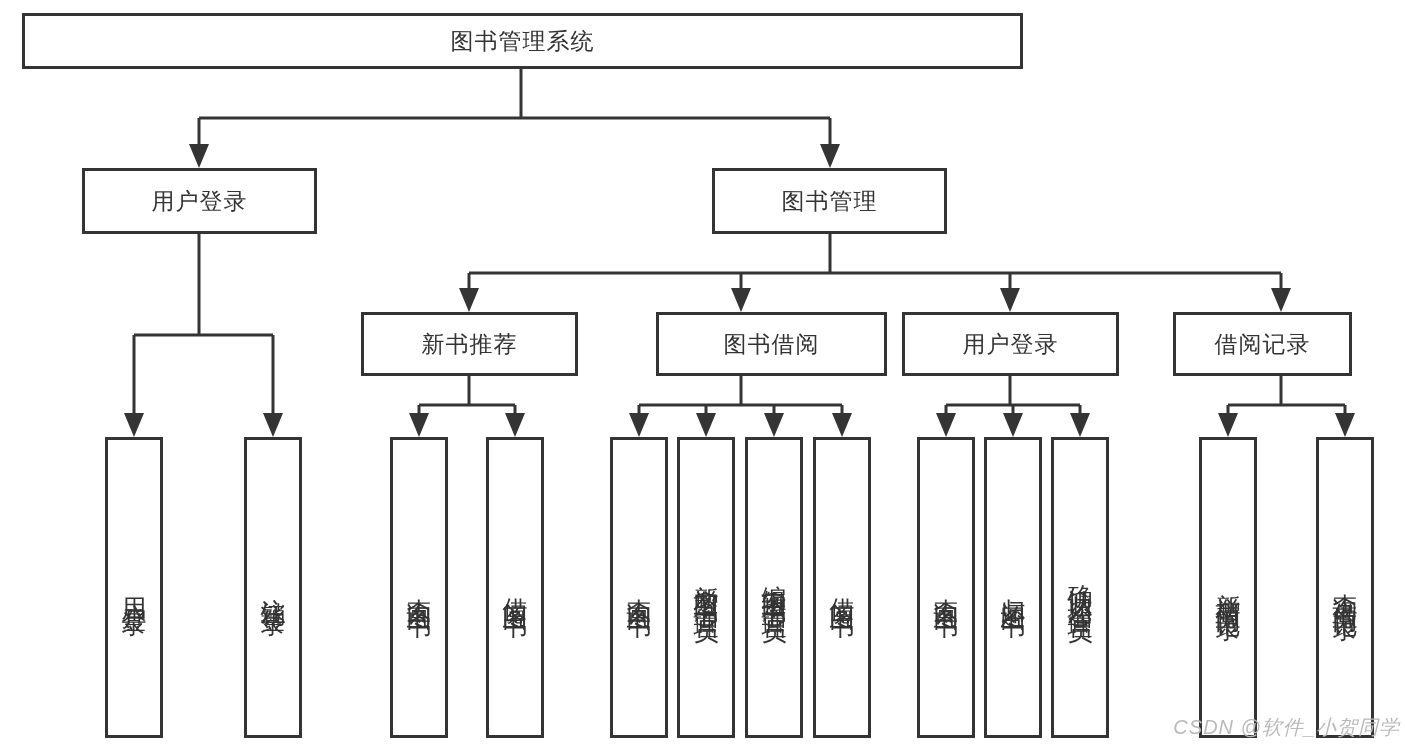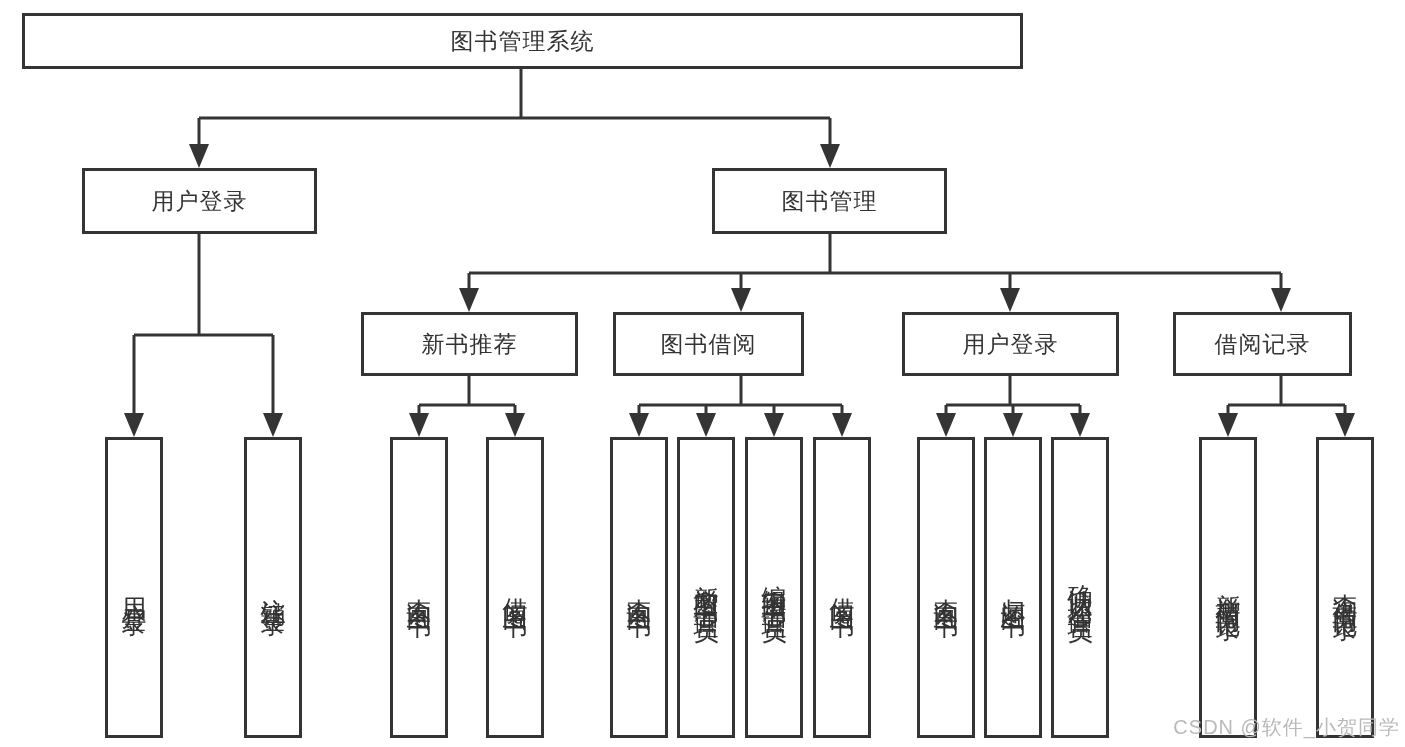--- a/index.html
+++ b/index.html
@@ -30,20 +30,21 @@
     letter-spacing:5px;
     line-height:1;
   }
   .watermark{
     position:absolute;
     right:5px;top:714px;
     font-size:20px;
     color:#b9b9b9;
     letter-spacing:1px;
     white-space:nowrap;
+    font-style:italic;
   }
 </style>
 </head>
 <body>
 
 <div class="canvas">
 
   <svg class="wires" viewBox="0 0 1405 747">
     <path fill="none" stroke="#343434" stroke-width="3" d="
       M521 69 V118 M199 118 H830 M199 118 V146 M830 118 V146
@@ -84,21 +85,21 @@
   <div class="box h" style="left:82px;top:168px;width:235px;height:66px">
     <span>用户登录</span>
   </div>
   <div class="box h" style="left:361px;top:312px;width:217px;height:64px">
     <span>新书推荐</span>
   </div>
 
   <div class="box h" style="left:712px;top:168px;width:235px;height:66px">
     <span>图书管理</span>
   </div>
-  <div class="box h" style="left:613px;top:312px;width:191px;height:64px">
+  <div class="box h" style="left:656px;top:312px;width:231px;height:64px">
     <span>图书借阅</span>
   </div>
   <div class="box h" style="left:902px;top:312px;width:217px;height:64px">
     <span>用户登录</span>
   </div>
   <div class="box h" style="left:1173px;top:312px;width:179px;height:64px">
     <span>借阅记录</span>
   </div>
 
   <div class="box v" style="left:105px;top:437px;width:58px;height:301px">

